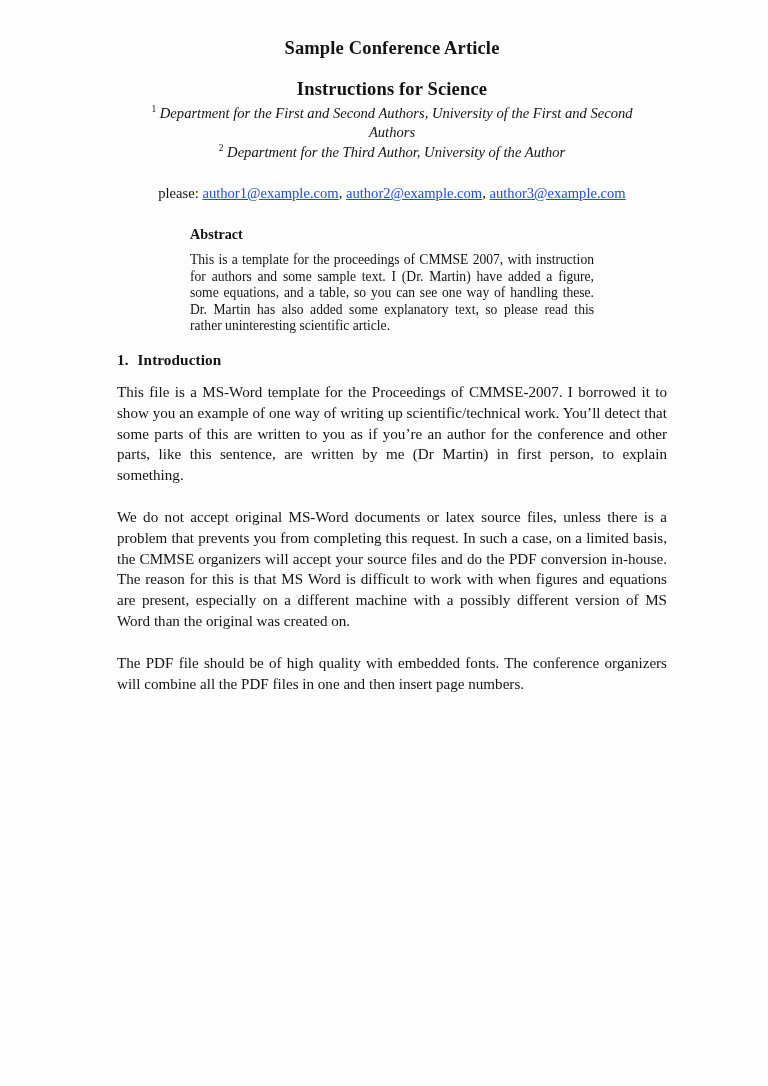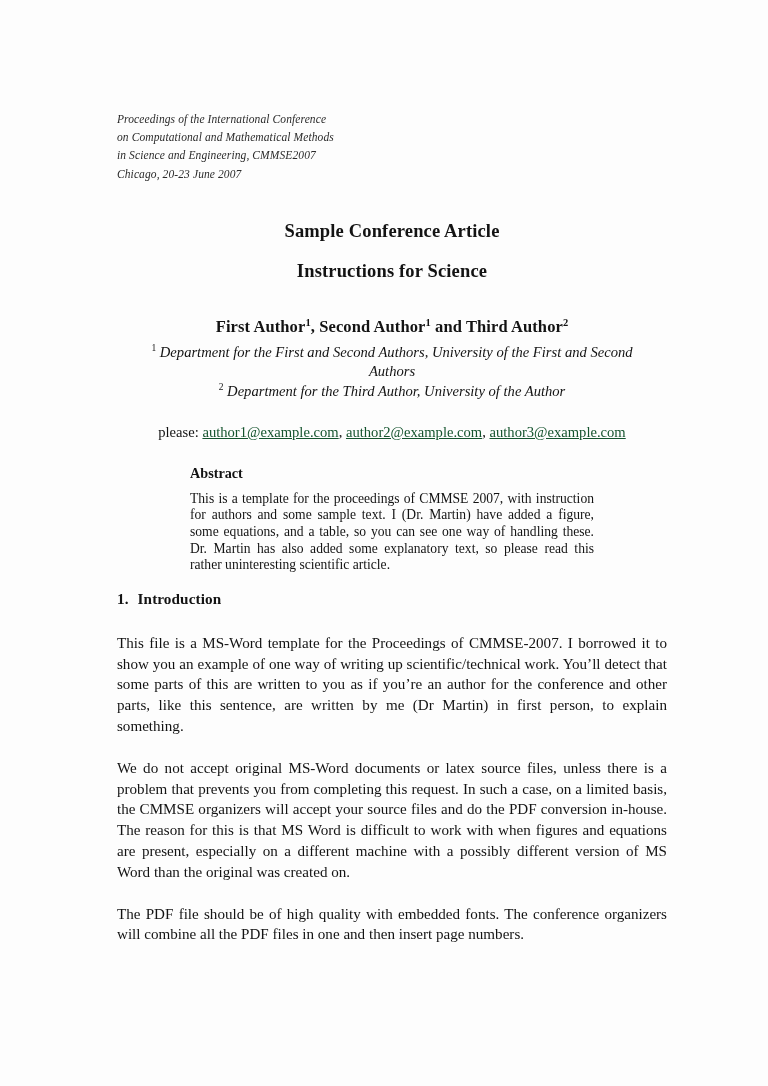--- a/index.html
+++ b/index.html
@@ -96,21 +96,21 @@
   }
 
   
   .emails {
     text-align: center;
     margin-top: 21px;
     font-size: 14.6px;
     line-height: 20px;
   }
   .emails a {
-    color: #14532d;
+    color: #1d4ed8;
     text-decoration: underline;
   }
 
   
   .abstract-block {
     width: 404px;
     margin: 23px auto 0 auto;
   }
   .abstract-heading {
     text-align: left;
@@ -135,48 +135,39 @@
   }
   .section-heading .num {
     margin-right: 9px;
   }
 
   .body-par {
     text-align: justify;
     text-justify: inter-word;
     font-size: 15.1px;
     line-height: 20.8px;
-    margin-top: 25px;
+    margin-top: 13px;
     hyphens: none;
   }
   .body-par.spaced {
     margin-top: 21px;
   }
 </style>
 </head>
 <body>
 
 <div class="page">
   <div class="content">
 
-    <div class="proc-header">
-      <div>Proceedings of the International Conference</div>
-      <div>on Computational and Mathematical Methods</div>
-      <div>in Science and Engineering, CMMSE2007</div>
-      <div>Chicago, 20-23 June 2007</div>
-    </div>
 
     <div class="title-block">
       <div class="title-line">Sample Conference Article</div>
       <div class="title-line second">Instructions for Science</div>
     </div>
 
-    <div class="authors">
-      <span>First Author</span><sup>1</sup><span>, </span><span>Second Author</span><sup>1</sup><span> and </span><span>Third Author</span><sup>2</sup>
-    </div>
 
     <div class="affiliations">
       <div class="affil"><sup>1</sup><span> Department for the First and Second Authors, University of the First and Second Authors</span></div>
       <div class="affil second"><sup>2</sup><span> Department for the Third Author, University of the Author</span></div>
     </div>
 
     <div class="emails">
       <span>please: </span><a href="#">author1@example.com</a><span>, </span><a href="#">author2@example.com</a><span>, </span><a href="#">author3@example.com</a>
     </div>
 

